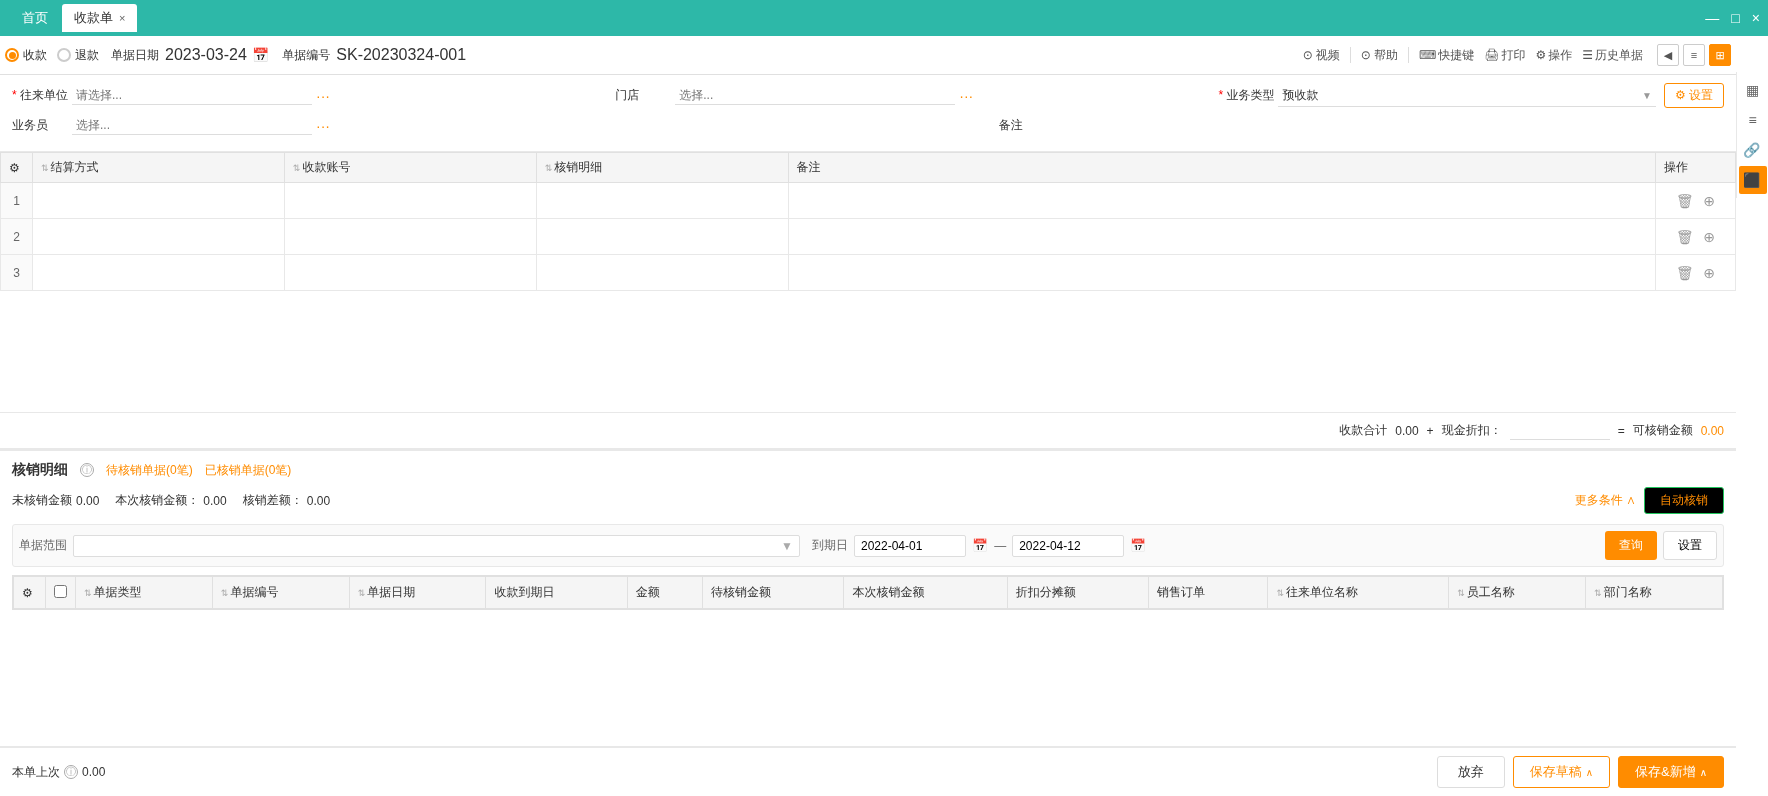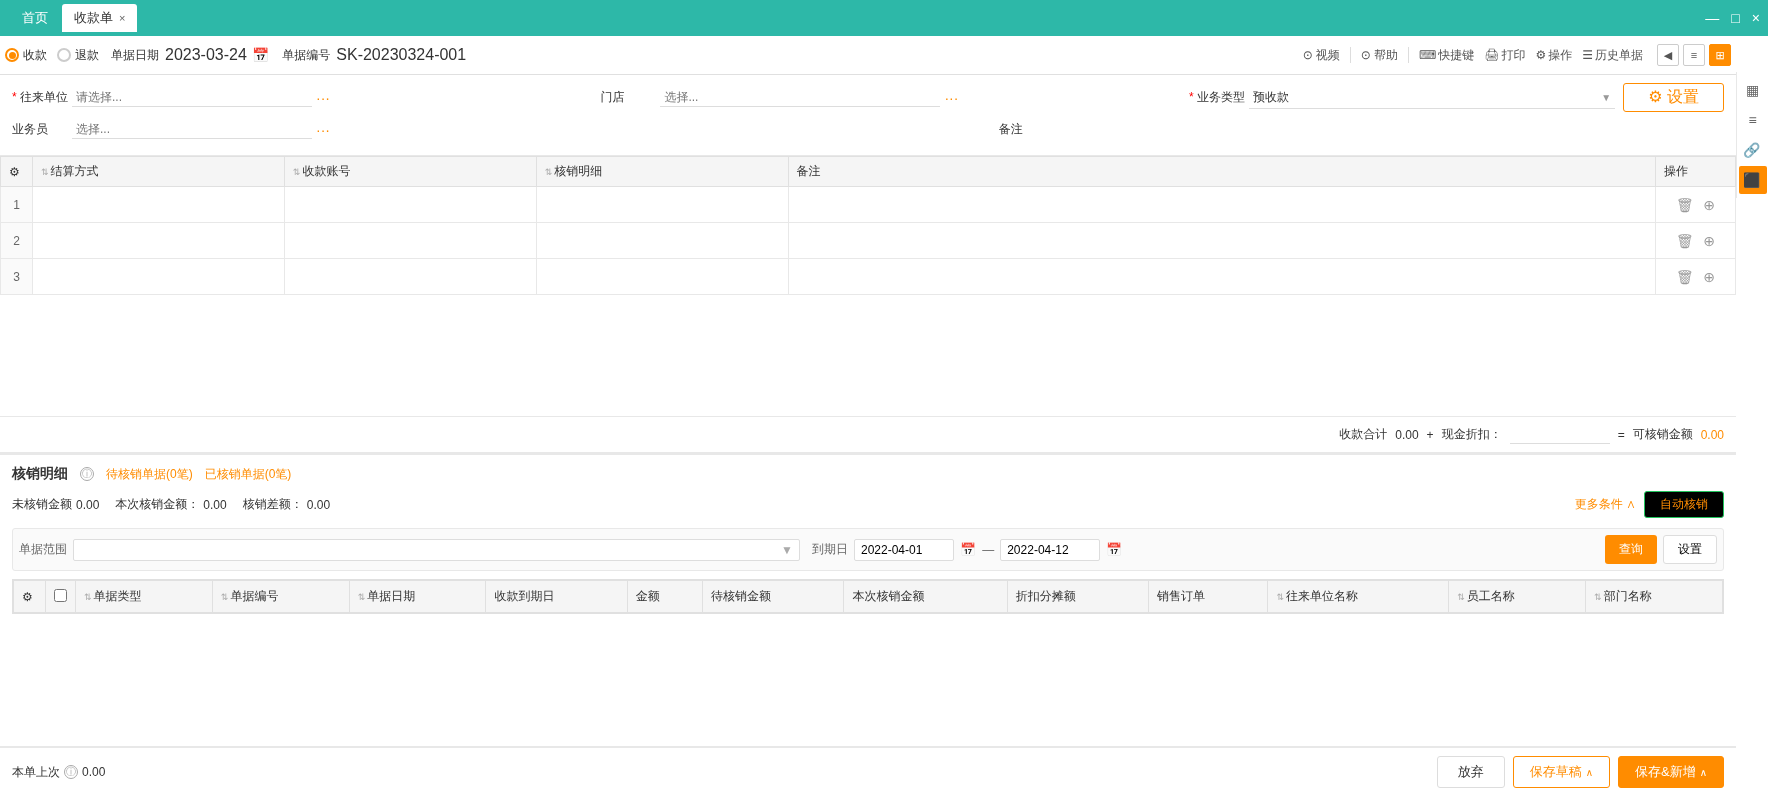--- a/index.html
+++ b/index.html
@@ -169,24 +169,24 @@
       font-size: 12px;
       flex: 1;
       min-width: 120px;
     }
     .field-select-value { flex: 1; }
     .select-arrow { color: #999; font-size: 10px; margin-left: 4px; }
     .setting-btn {
       background: none;
       border: 1px solid #ff8c00;
       color: #ff8c00;
-      padding: 3px 24px;
+      padding: 3px 10px;
       border-radius: 3px;
       cursor: pointer;
-      font-size: 16px;
+      font-size: 12px;
       display: flex; align-items: center; gap: 3px;
       margin-left: 8px;
     }
 
     
     .table-container {
       flex: 1;
       overflow: auto;
       min-height: 160px;
       max-height: 260px;
@@ -349,21 +349,21 @@
       display: flex;
       align-items: center;
       background: white;
       min-width: 150px;
     }
     .date-input {
       border: 1px solid #ddd;
       padding: 3px 6px;
       font-size: 12px;
       border-radius: 2px;
-      width: 100px;
+      width: 112px;
       outline: none;
     }
     .date-sep { color: #666; }
     .cal-btn { color: #aaa; cursor: pointer; font-size: 13px; }
     .query-btn {
       background: #ff8c00;
       color: white;
       border: none;
       padding: 5px 14px;
       border-radius: 3px;

